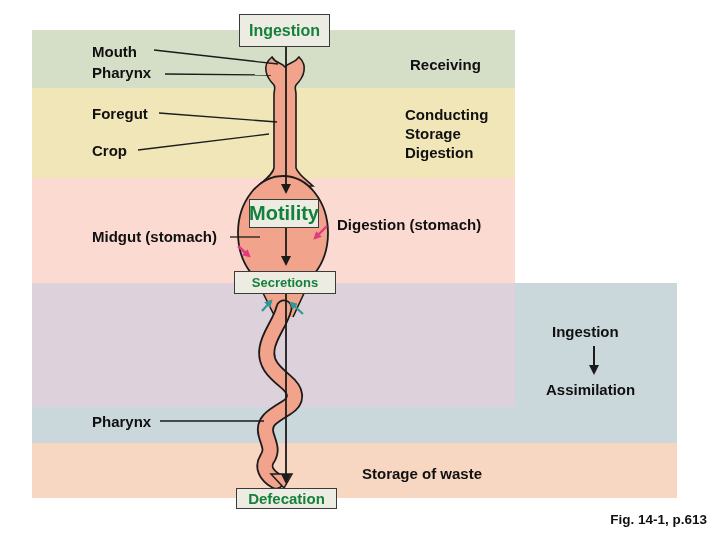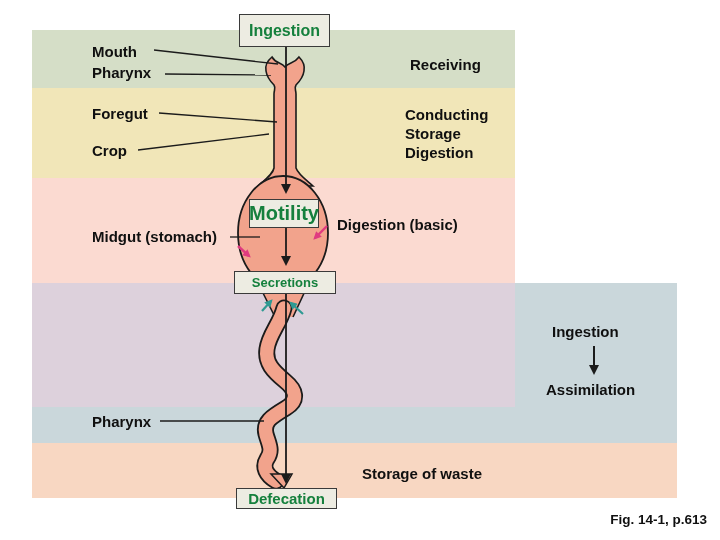--- a/index.html
+++ b/index.html
@@ -130,21 +130,21 @@
   <div class="lbl lbl-pharynx">Pharynx</div>
   <div class="lbl lbl-foregut">Foregut</div>
   <div class="lbl lbl-crop">Crop</div>
   <div class="lbl lbl-midgut">Midgut (stomach)</div>
   <div class="lbl lbl-hindgut">Pharynx</div>
 
   <div class="lbl lbl-receiving">Receiving</div>
   <div class="lbl lbl-conducting">Conducting</div>
   <div class="lbl lbl-storage">Storage</div>
   <div class="lbl lbl-digestion">Digestion</div>
-  <div class="lbl lbl-acidic">Digestion (basic)</div>
+  <div class="lbl lbl-acidic">Digestion (stomach)</div>
   <div class="lbl lbl-absorption">Ingestion</div>
   <div class="lbl lbl-assimilation">Assimilation</div>
   <div class="lbl lbl-waste">Storage of waste</div>
 
   <div class="flowbox box-ingestion">Ingestion</div>
   <div class="flowbox box-motility">Motility</div>
   <div class="flowbox box-secretions">Secretions</div>
   <div class="flowbox box-defecation">Defecation</div>
 
   <div class="caption">Fig. 14-1, p.613</div>

